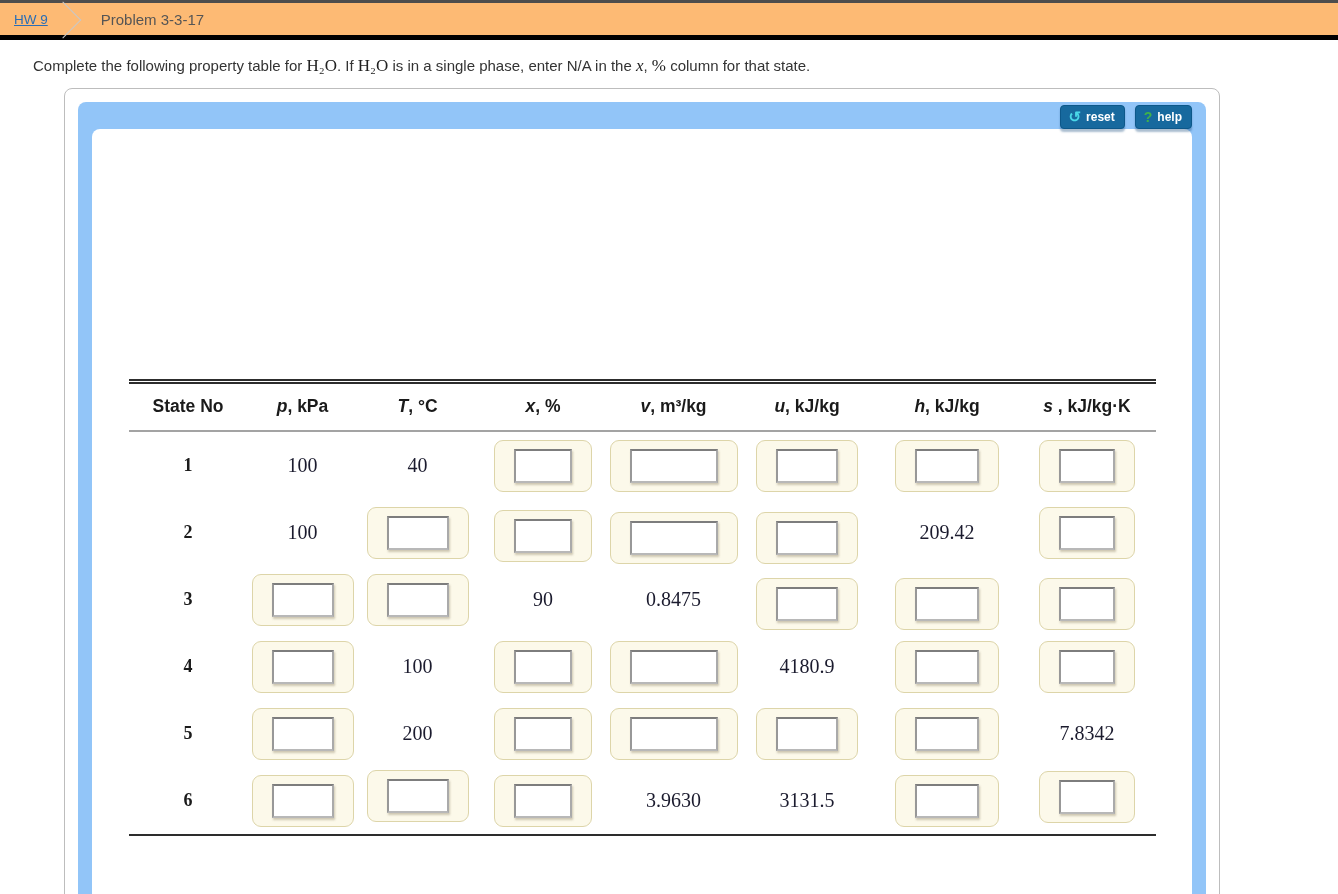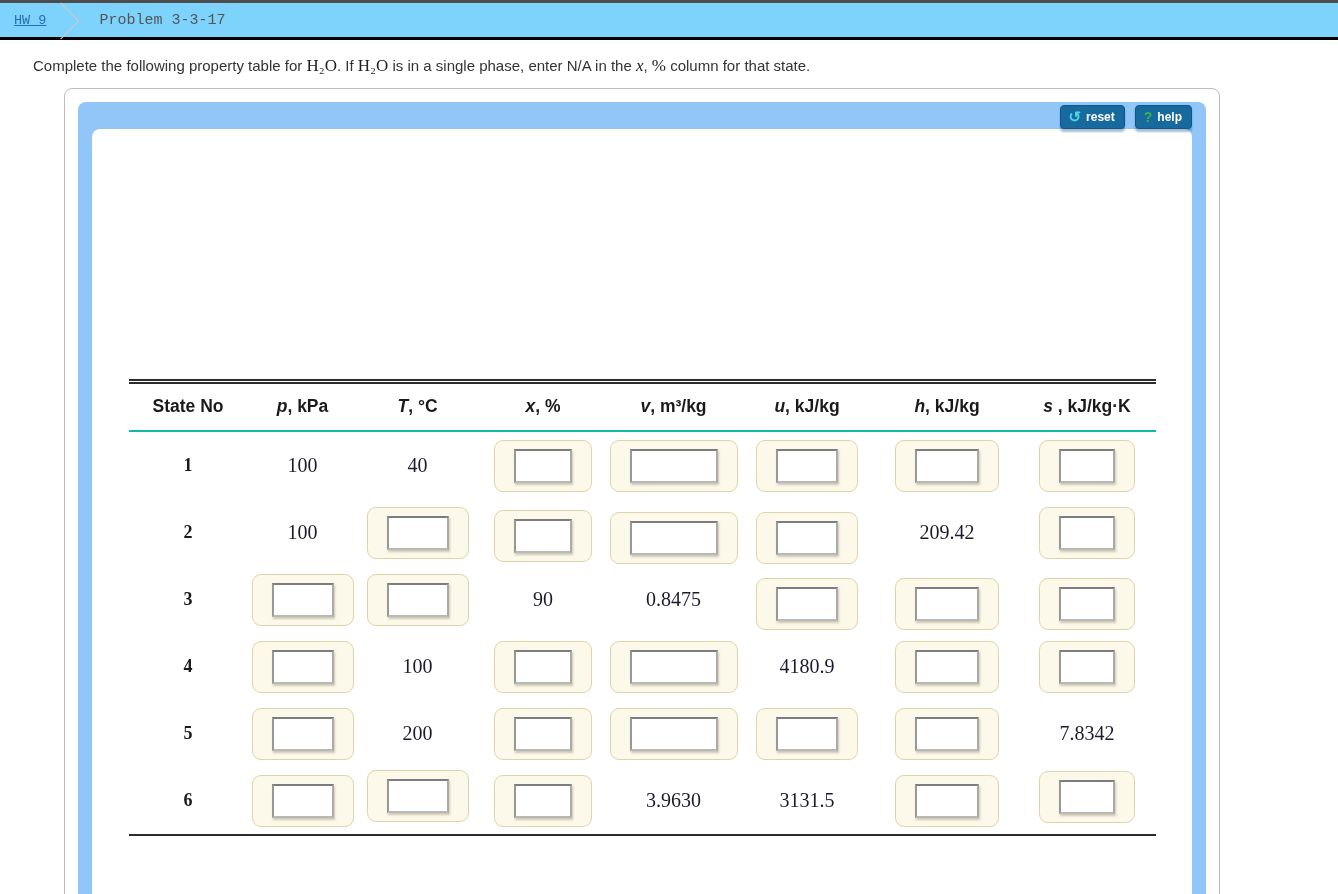--- a/index.html
+++ b/index.html
@@ -1,22 +1,22 @@
 <!DOCTYPE html>
 <html><head>
 <meta charset="utf-8">
 <style>
   * { margin:0; padding:0; box-sizing:border-box; }
   html,body { width:1338px; height:894px; overflow:hidden; background:#fff;
               font-family:"Liberation Sans", sans-serif; }
 
   
   .top-strip { height:3px; background:#4d4d4d; }
-  .breadcrumb-bar { height:37px; background:#7dd3fc; border-bottom:3px solid #000000;
-                    display:flex; align-items:center;font-family:Liberation Mono, monospace; }
+  .breadcrumb-bar { height:37px; background:#fdba74; border-bottom:5px solid #000000;
+                    display:flex; align-items:center; }
   .hw-link { margin-left:14px; font-size:13.5px; color:#2a6db5; text-decoration:underline; cursor:pointer; }
   .chev { position:relative; width:22px; height:37px; margin-left:16px; margin-right:8px; }
   .chev::before { content:""; position:absolute; top:6px; left:-14px; width:25px; height:25px;
                   border-top:1px solid #c8c8c8; border-right:1px solid #c8c8c8;
                   transform:rotate(45deg); }
   .crumb-current { font-size:15px; color:#555;margin-left:7px; }
 
   
   .statement { margin:16px 0 0 33px; font-size:15px; color:#333; }
   .math-serif { font-family:"Liberation Serif", serif; font-size:17px; color:#222; }
@@ -35,21 +35,21 @@
                 box-shadow:0 3px 2px rgba(15,70,120,0.35); cursor:pointer;
                 font-family:"Liberation Sans", sans-serif; }
   .reset-icon { color:#4ad7e8; font-size:15px; font-weight:bold; line-height:1; }
   .help-icon  { color:#3fb24a; font-size:14px; font-weight:bold; line-height:1; }
   .white-panel { background:#fff; border-radius:8px; height:790px; }
 
   
   .ptable { width:1027px; margin:0 auto; padding-top:0; position:relative; top:250px; }
   .rule-double { border-top:2px solid #2d2d2d; border-bottom:2px solid #2d2d2d; height:5px; }
   .thead { display:grid; grid-template-columns:119px 110px 120px 131px 130px 137px 143px 137px;
-           border-bottom:2px solid #14b8a6; padding:12px 0 13px 0; }
+           border-bottom:2px solid #a3a3a3; padding:12px 0 13px 0; }
   .hcell { text-align:center; font-size:17.5px; font-weight:bold; color:#1a1a1a; }
   .hvar  { font-style:italic; }
   .trow  { display:grid; grid-template-columns:119px 110px 120px 131px 130px 137px 143px 137px;
            height:67px; align-items:center; }
   .cell  { text-align:center; }
   .state-num { font-family:"Liberation Serif", serif; font-weight:bold; font-size:18px; color:#1b1b1b; }
   .val   { font-family:"Liberation Serif", serif; font-size:20px; color:#1b1b2e; }
   .box   { display:inline-block; background:#fcf9ea; border:1px solid #ddd5a9;
            border-radius:9px; padding:8px 19px; vertical-align:middle; }
   .box input { display:block; height:34px; background:#fff;

